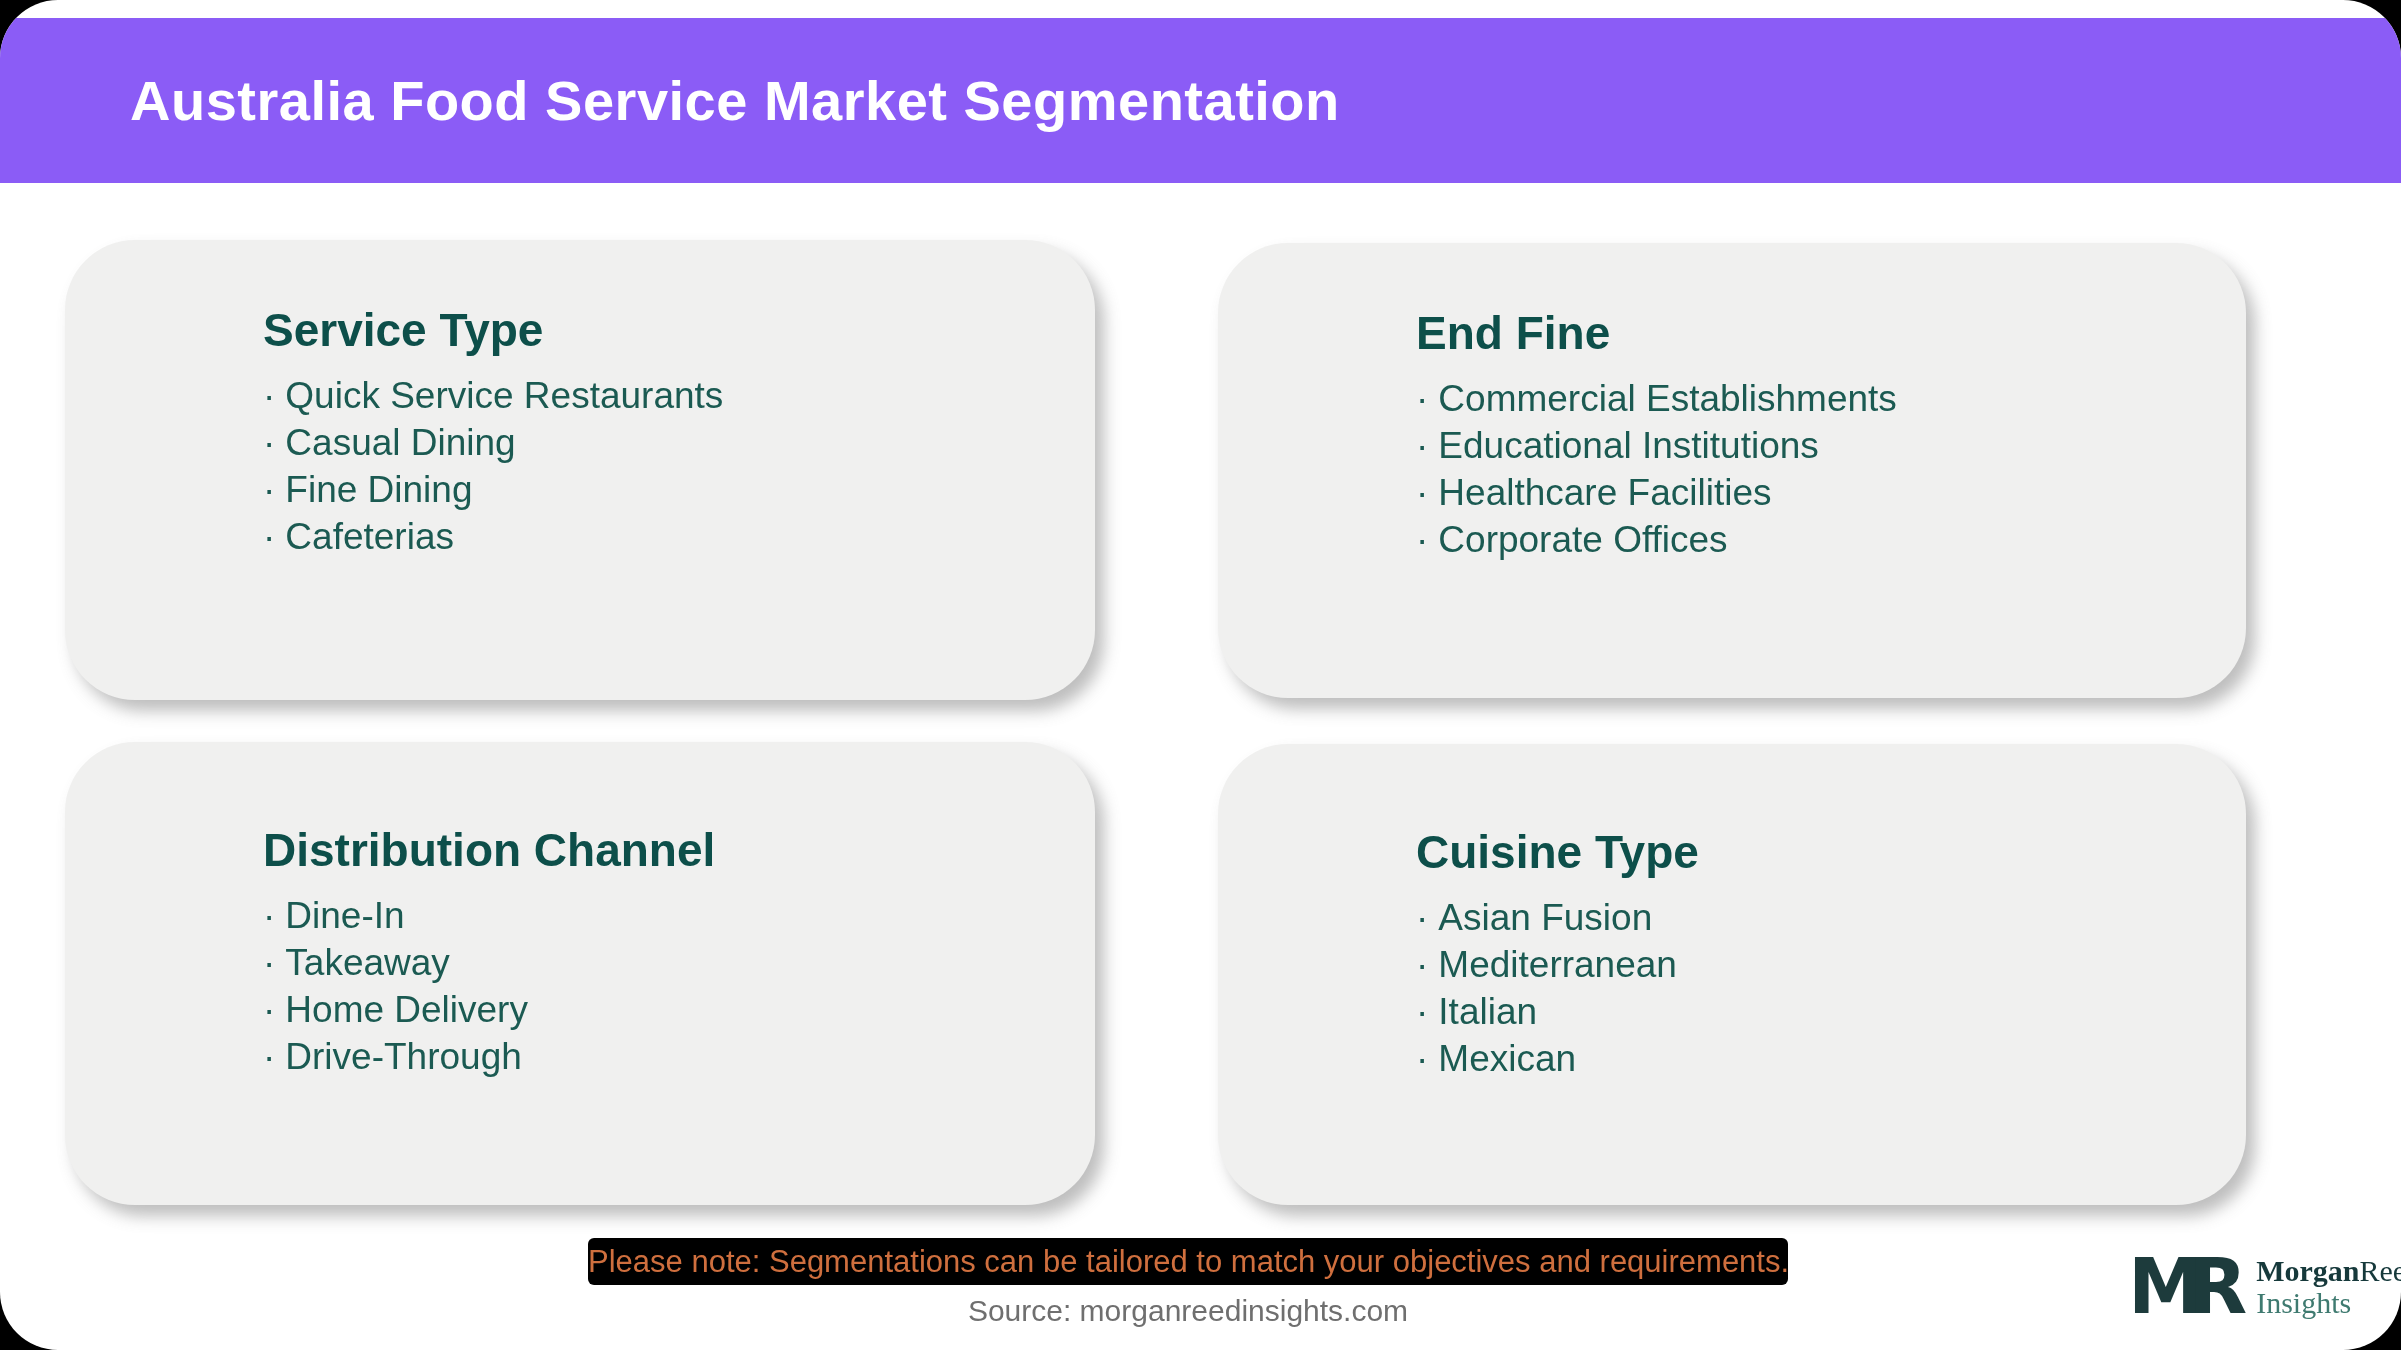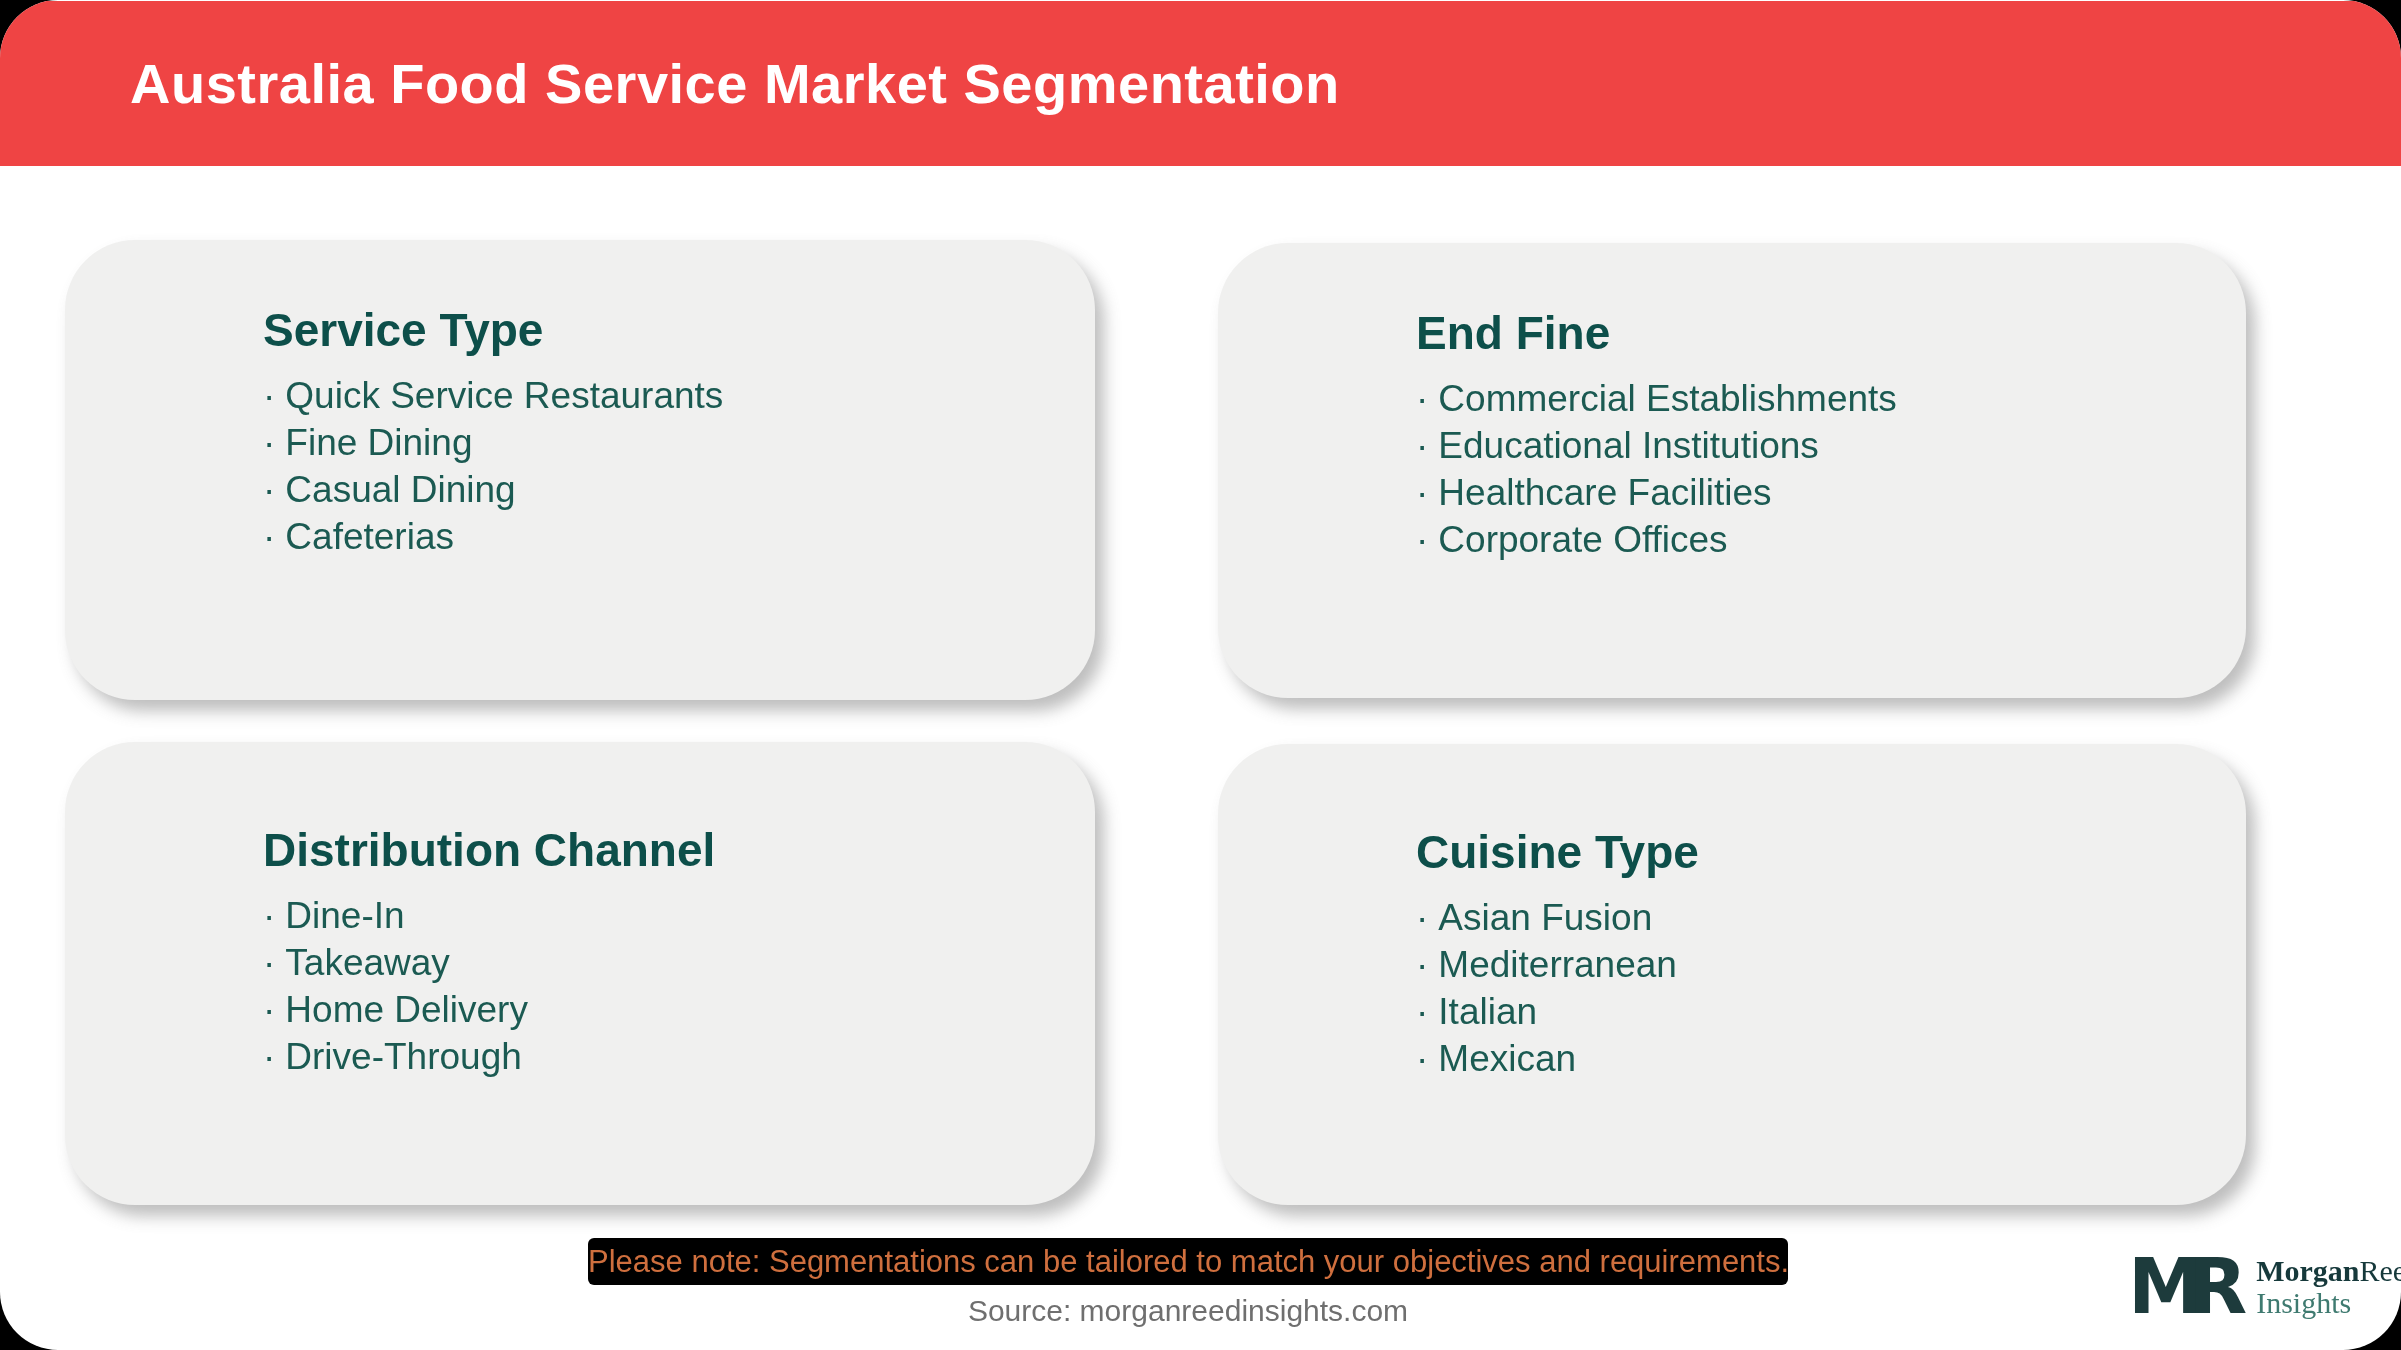--- a/index.html
+++ b/index.html
@@ -12,23 +12,23 @@
     position: relative;
     width: 2401px;
     height: 1350px;
     background: #ffffff;
     border-radius: 58px;
     overflow: hidden;
   }
   
   .header {
     position: absolute;
-    top: 1px; left: 0; right: 0;
+    top: 18px; left: 0; right: 0;
     height: 165px;
-    background: #ef4444;
+    background: #8b5cf6;
   }
   .header h1 {
     margin: 0;
     padding-left: 130px;
     line-height: 165px;
     font-size: 56px;
     font-weight: bold;
     letter-spacing: 0.5px;
     color: #ffffff;
     white-space: nowrap;
@@ -143,22 +143,22 @@
 <div class="canvas">
 
   <div class="header">
     <h1>Australia Food Service Market Segmentation</h1>
   </div>
 
   <div class="card tl">
     <h2>Service Type</h2>
     <ul>
         <li><span class="bullet">·</span><span>Quick Service Restaurants</span></li>
+        <li><span class="bullet">·</span><span>Casual Dining</span></li>
         <li><span class="bullet">·</span><span>Fine Dining</span></li>
-        <li><span class="bullet">·</span><span>Casual Dining</span></li>
         <li><span class="bullet">·</span><span>Cafeterias</span></li>
       </ul>
   </div>
 
   <div class="card tr">
     <h2>End Fine</h2>
     <ul>
         <li><span class="bullet">·</span><span>Commercial Establishments</span></li>
         <li><span class="bullet">·</span><span>Educational Institutions</span></li>
         <li><span class="bullet">·</span><span>Healthcare Facilities</span></li>

